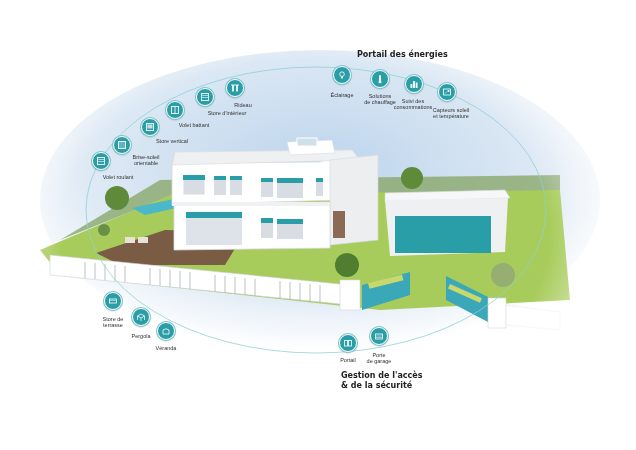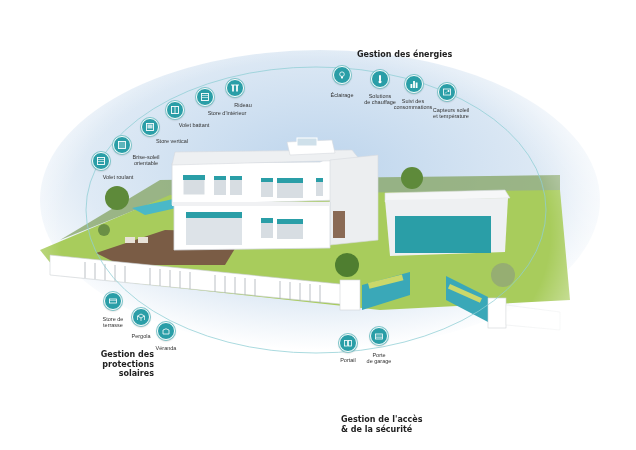--- a/index.html
+++ b/index.html
@@ -169,21 +169,21 @@
 
   <div class="icon" style="left:226px;top:79px;">
     <svg viewBox="0 0 10 10">
         <line x1="1" y1="2" x2="9" y2="2" stroke="#fff" stroke-width="0.9"></line>
         <rect x="2" y="2" width="2" height="6.5" fill="#fff" opacity="0.85"></rect>
         <rect x="6" y="2" width="2" height="6.5" fill="#fff" opacity="0.85"></rect>
       </svg>
   </div>
   <div class="lbl" style="left:228px;top:102px;width:30px;">Rideau</div>
 
-  <div class="grp" style="left:357px;top:50px;">Gestion des énergies</div>
+  <div class="grp" style="left:357px;top:50px;">Portail des énergies</div>
   <div class="icon" style="left:333px;top:66px;">
     <svg viewBox="0 0 10 10">
         <circle cx="5" cy="4.2" r="2.3" fill="none" stroke="#fff" stroke-width="0.8"></circle>
         <rect x="4" y="6.6" width="2" height="1.8" fill="#fff"></rect>
       </svg>
   </div>
   <div class="lbl" style="left:326px;top:92px;width:32px;">Éclairage</div>
 
   <div class="icon" style="left:371px;top:70px;">
     <svg viewBox="0 0 10 10">
@@ -233,36 +233,34 @@
   </div>
   <div class="lbl" style="left:128px;top:333px;width:26px;">Pergola</div>
 
   <div class="icon" style="left:157px;top:322px;">
     <svg viewBox="0 0 10 10">
         <path d="M2 8 L2 4 Q5 1.5 8 4 L8 8 Z" fill="none" stroke="#fff" stroke-width="0.8"></path>
       </svg>
   </div>
   <div class="lbl" style="left:152px;top:345px;width:28px;">Véranda</div>
 
-  <div class="grp" style="left:72px;top:350px;width:82px;text-align:right;">Gestion des
-protections solaires</div>
 
   <div class="icon" style="left:339px;top:334px;">
     <svg viewBox="0 0 10 10">
         <rect x="1.5" y="2.5" width="3" height="5.5" fill="none" stroke="#fff" stroke-width="0.8"></rect>
         <rect x="5.5" y="2.5" width="3" height="5.5" fill="none" stroke="#fff" stroke-width="0.8"></rect>
       </svg>
   </div>
   <div class="lbl" style="left:336px;top:357px;width:24px;">Portail</div>
 
   <div class="icon" style="left:370px;top:327px;">
     <svg viewBox="0 0 10 10">
         <rect x="1.5" y="3" width="7" height="5" fill="none" stroke="#fff" stroke-width="0.8"></rect>
         <line x1="1.5" y1="5" x2="8.5" y2="5" stroke="#fff" stroke-width="0.5"></line>
         <line x1="1.5" y1="6.5" x2="8.5" y2="6.5" stroke="#fff" stroke-width="0.5"></line>
       </svg>
   </div>
   <div class="lbl" style="left:364px;top:352px;width:30px;">Porte
 de garage</div>
 
-  <div class="grp" style="left:341px;top:371px;margin-top:44px;">Gestion de l'accès
+  <div class="grp" style="left:341px;top:371px;">Gestion de l'accès
 &amp; de la sécurité</div>
 </div>
 
 </body></html>

